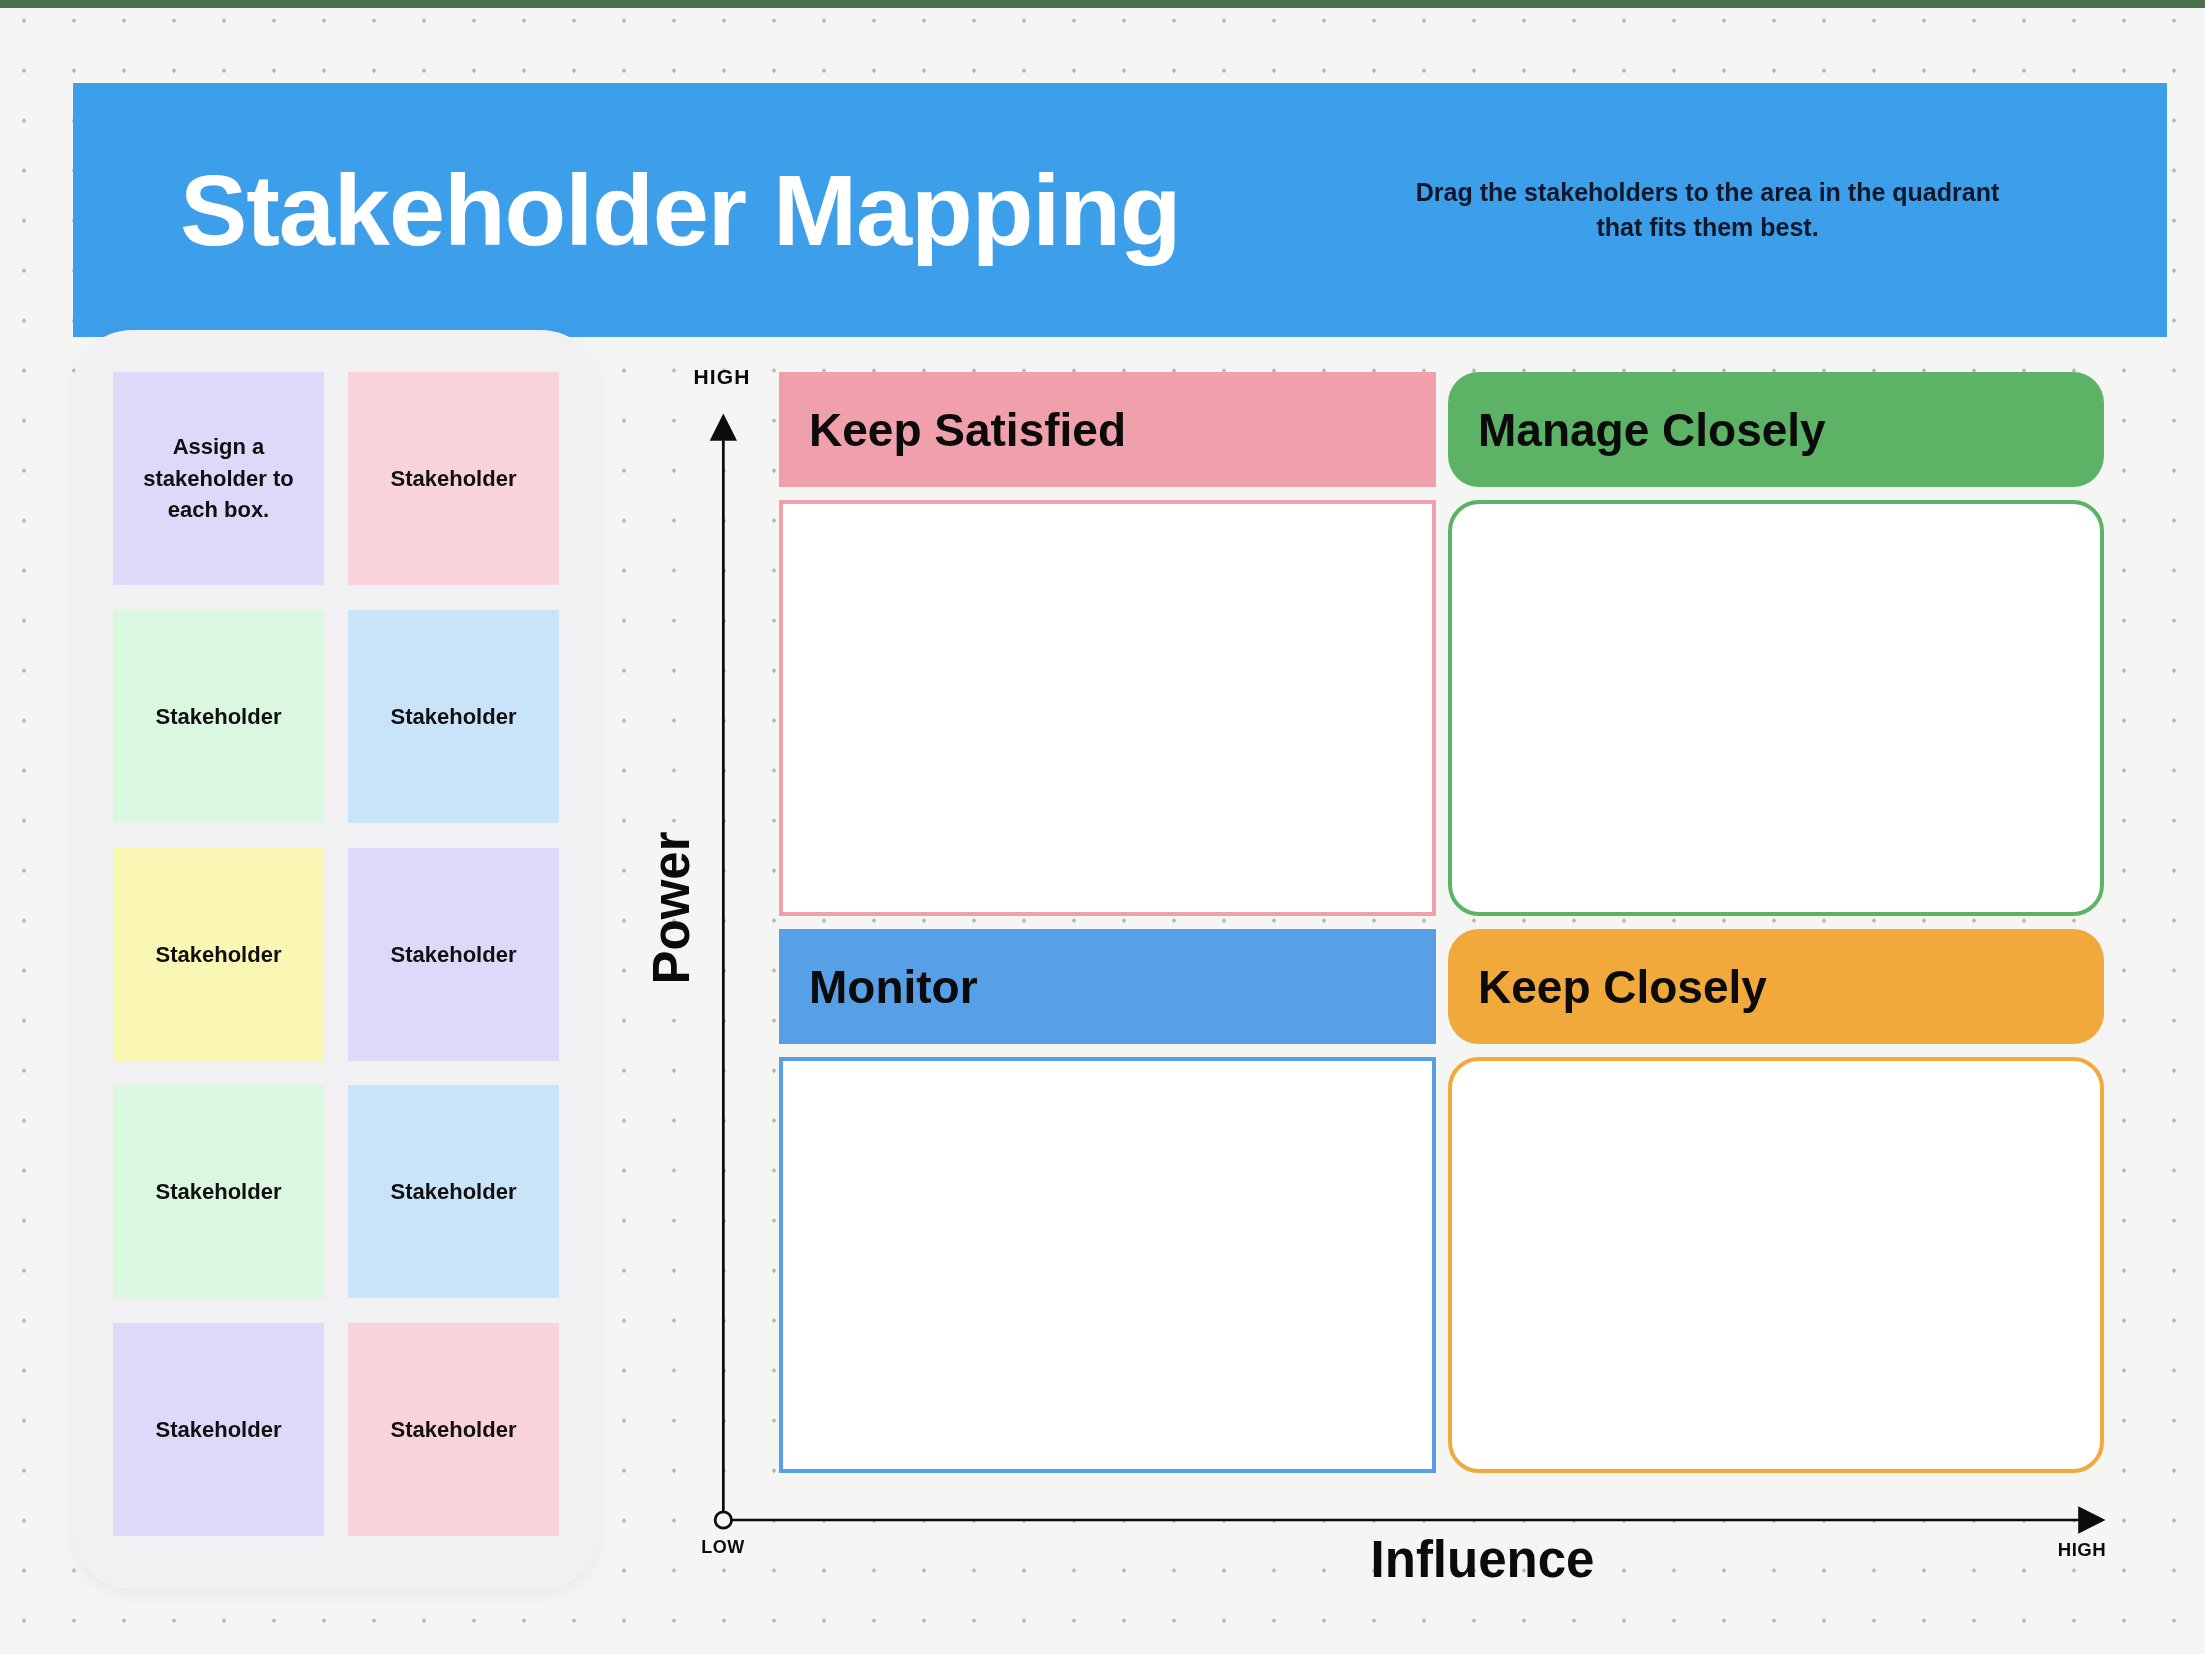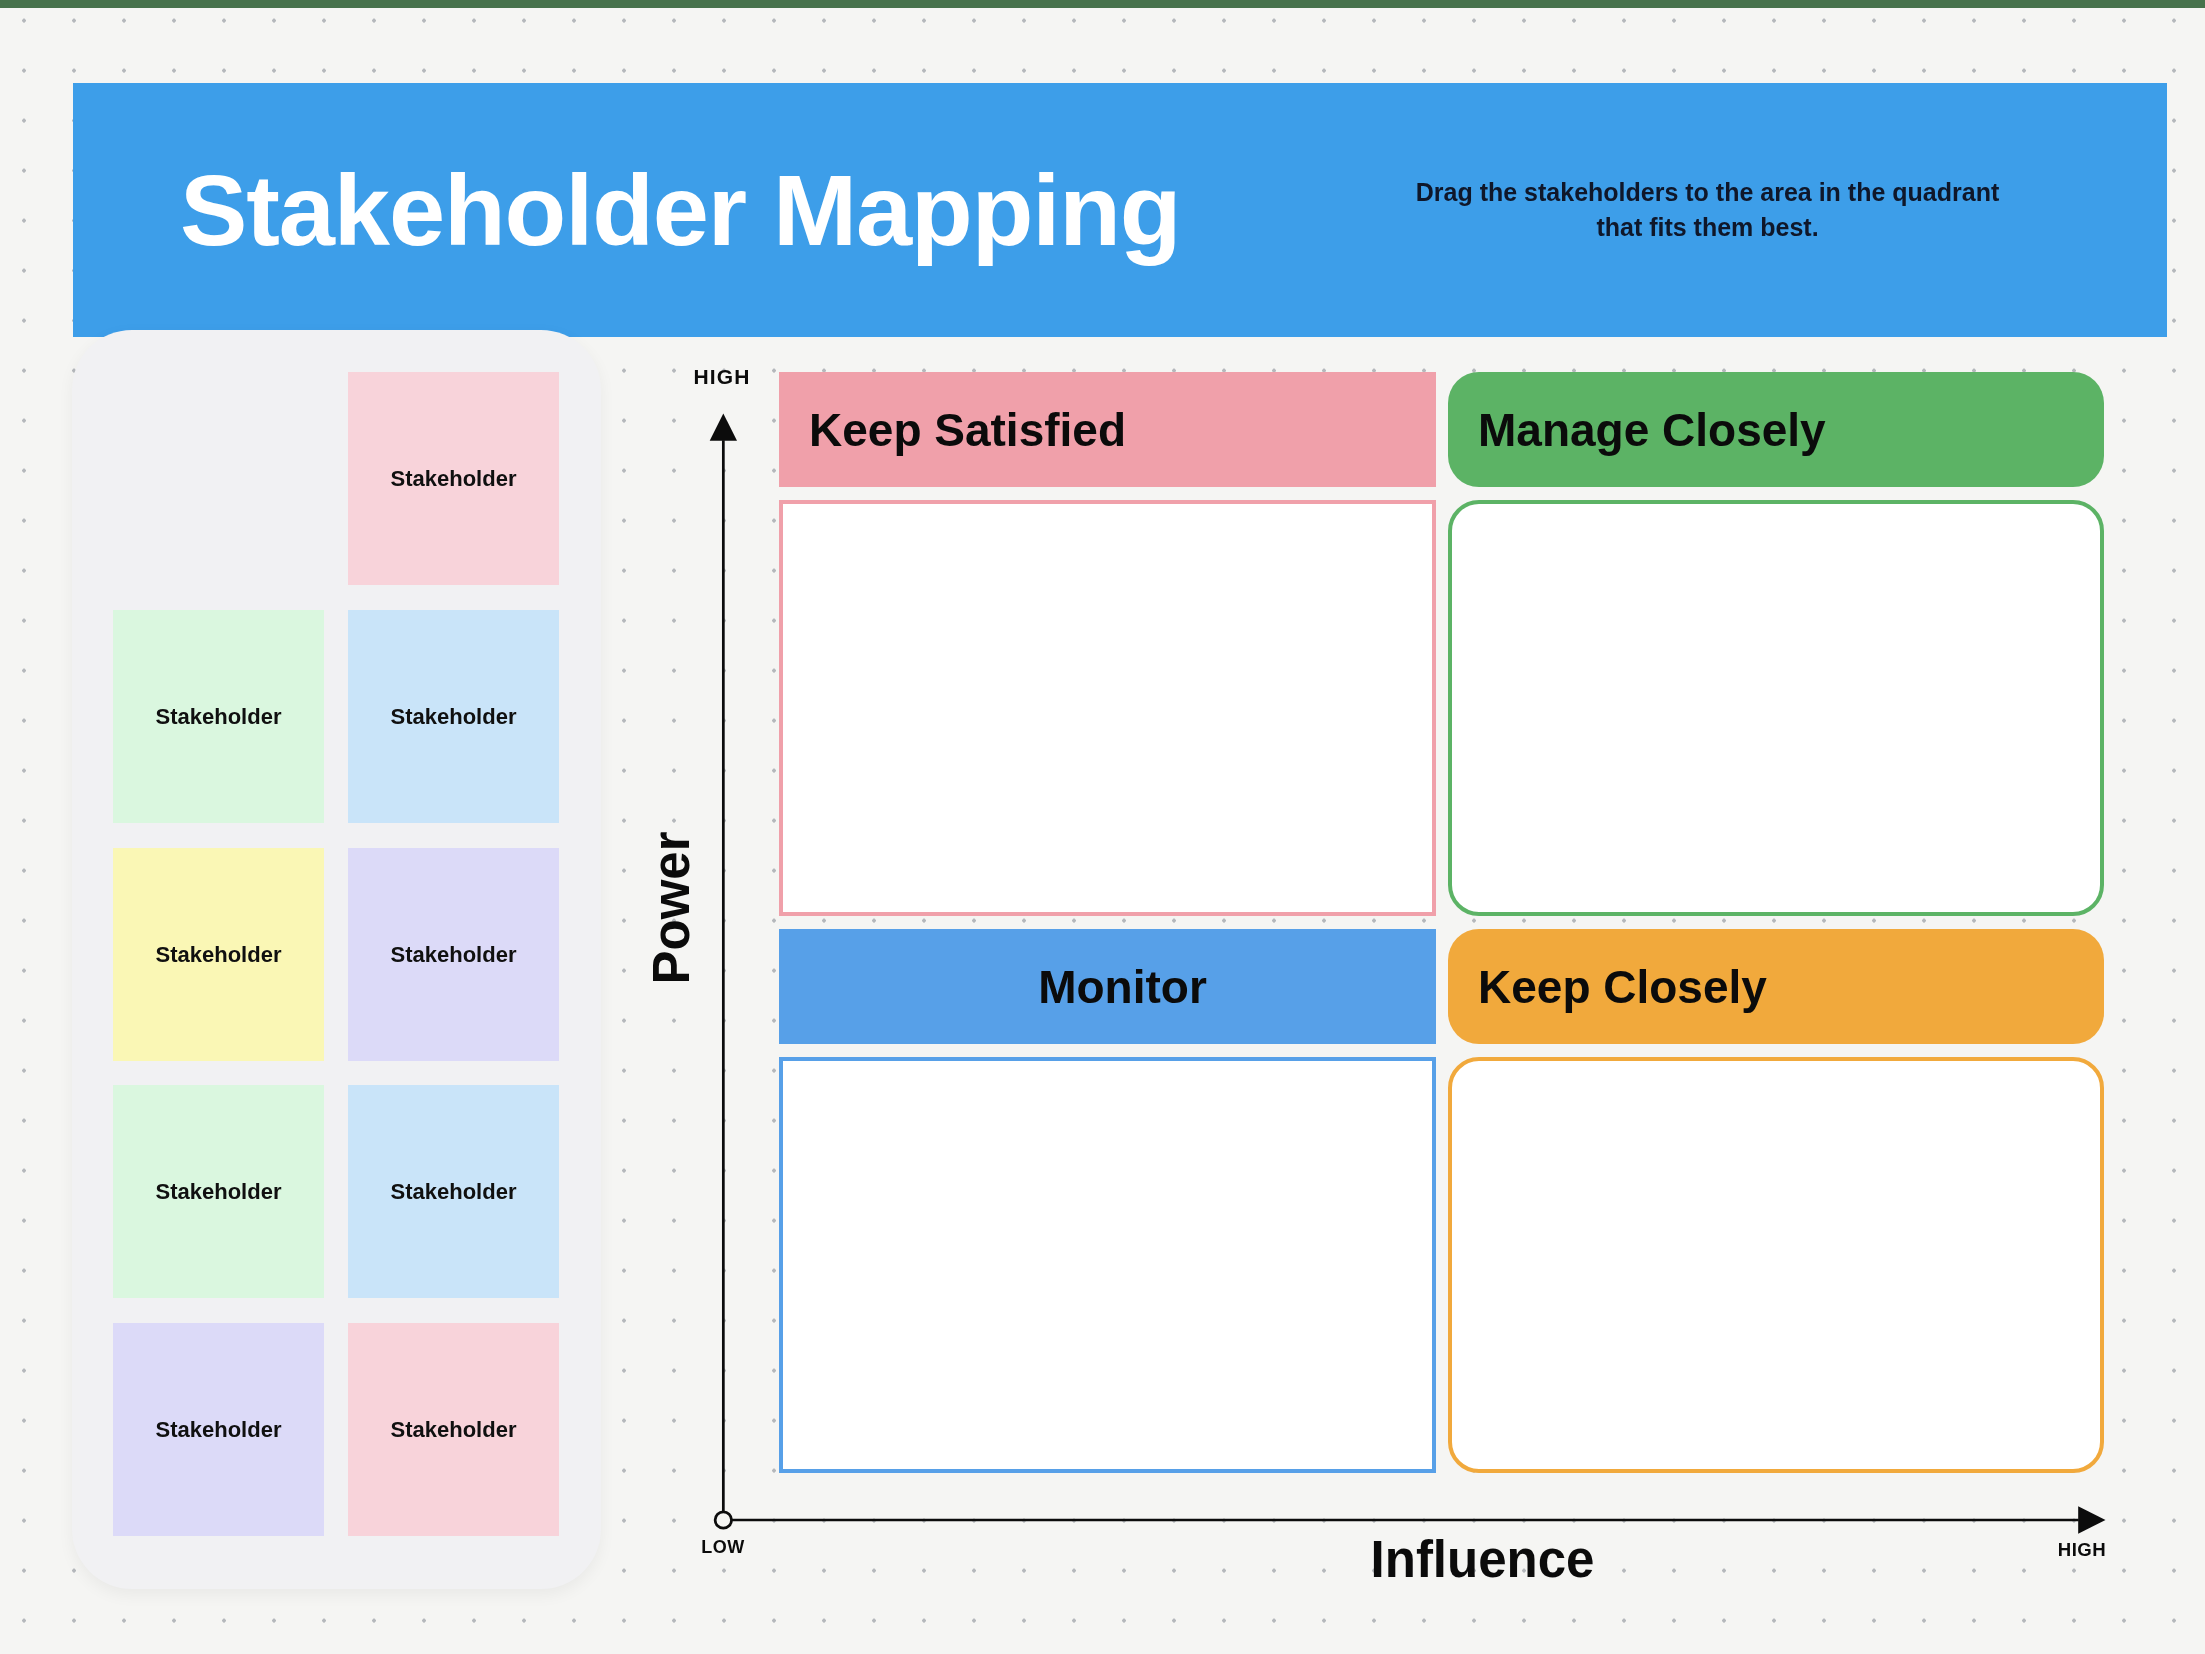--- a/index.html
+++ b/index.html
@@ -74,20 +74,23 @@
 
   <div class="top-strip" style="background-color: rgb(71, 114, 76);"></div>
 
   <header class="banner" style="background-color: rgb(61, 158, 233);">
     <h1 class="banner-title">Stakeholder Mapping</h1>
     <p class="banner-instruction">Drag the stakeholders to the area in the quadrant that fits them best.</p>
   </header>
 
   <div class="palette"></div>
 
+  <div class="sticky" style="left: 113px; top: 372px; background-color: rgb(220, 218, 248);">
+      <span>Assign a stakeholder to each box.</span>
+    </div>
   <div class="sticky" style="left: 348px; top: 372px; background-color: rgb(248, 211, 218);">
       <span>Stakeholder</span>
     </div>
   <div class="sticky" style="left: 113px; top: 610px; background-color: rgb(218, 247, 223);">
       <span>Stakeholder</span>
     </div>
   <div class="sticky" style="left: 348px; top: 610px; background-color: rgb(201, 228, 249);">
       <span>Stakeholder</span>
     </div>
   <div class="sticky" style="left: 113px; top: 848px; background-color: rgb(250, 247, 181);">
@@ -112,21 +115,21 @@
   <div class="q-header col-left row1-header" style="background-color: rgb(240, 160, 170);">
     <span>Keep Satisfied</span>
   </div>
   <div class="q-box col-left row1-box" style="border-color: rgb(240, 160, 170);"></div>
 
   <div class="q-header col-right row1-header" style="background-color: rgb(92, 179, 101);">
     <span>Manage Closely</span>
   </div>
   <div class="q-box col-right row1-box" style="border-color: rgb(92, 179, 101);"></div>
 
-  <div class="q-header col-left row2-header" style="background-color: rgb(87, 160, 232); justify-content: center;">
+  <div class="q-header col-left row2-header" style="background-color: rgb(87, 160, 232);">
     <span>Monitor</span>
   </div>
   <div class="q-box col-left row2-box" style="border-color: rgb(87, 160, 232);"></div>
 
   <div class="q-header col-right row2-header" style="background-color: rgb(241, 169, 60);">
     <span>Keep Closely</span>
   </div>
   <div class="q-box col-right row2-box" style="border-color: rgb(241, 169, 60);"></div>
 
   <svg class="axes-svg" width="2205" height="1654" viewBox="0 0 4033 3025">

